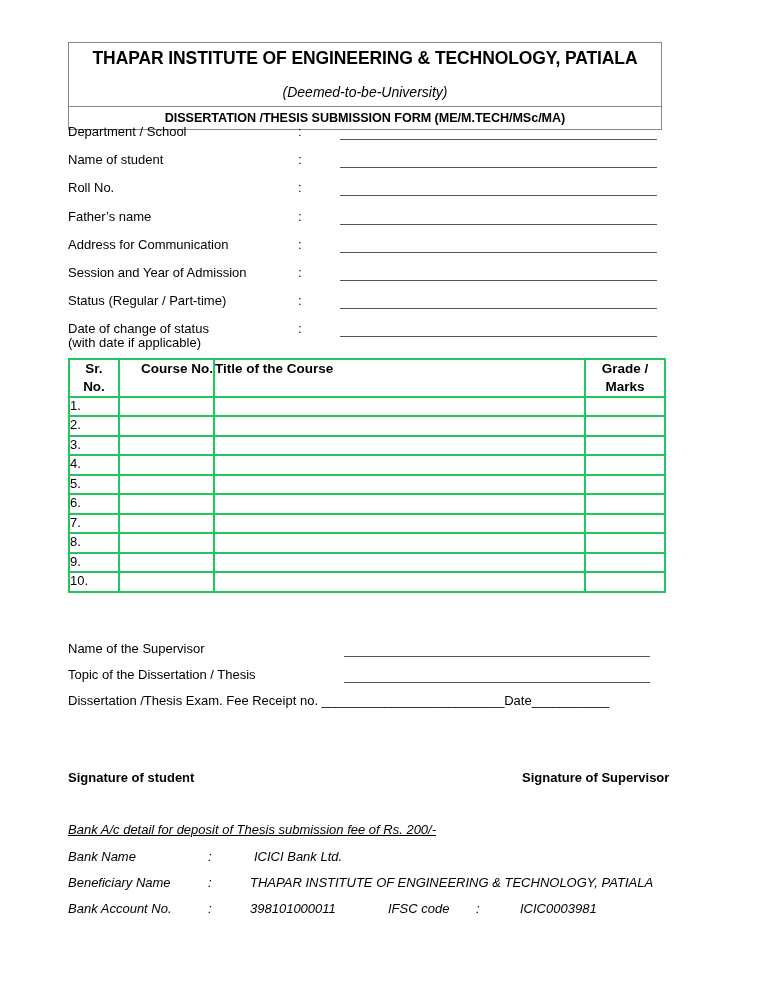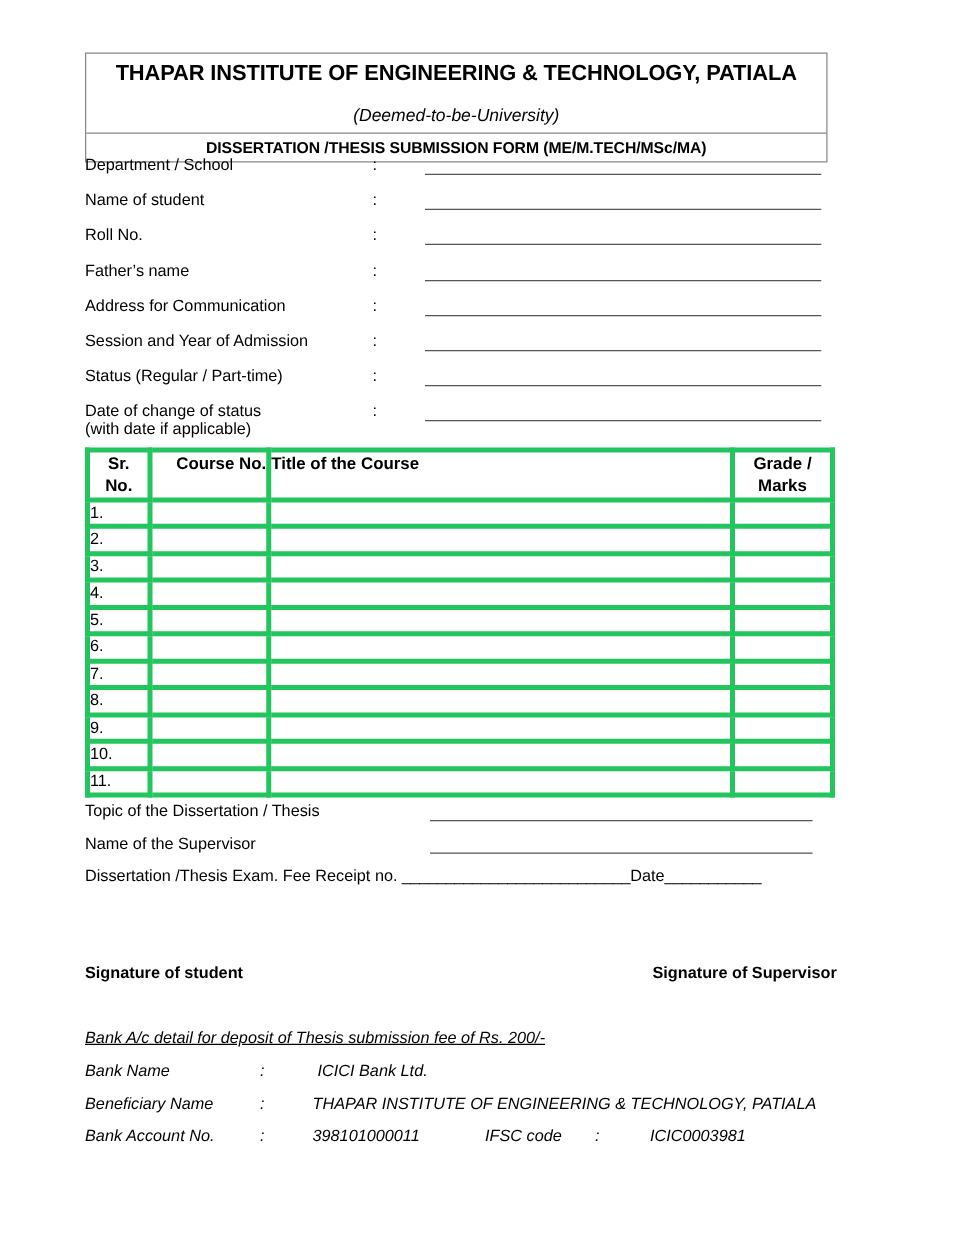--- a/index.html
+++ b/index.html
@@ -106,21 +106,21 @@
   
   .course-table {
     position: absolute;
     left: 68px;
     top: 358px;
     width: 598px;
     border-collapse: collapse;
     table-layout: fixed;
   }
   .course-table td, .course-table th {
-    border: 4px solid #22c55e;
+    border: 2px solid #22c55e;
     padding: 0;
     font-size: 13px;
     vertical-align: top;
   }
   .course-table th {
     font-weight: bold;
     font-size: 13.5px;
   }
   .col-sr     { width: 50px; }
   .col-course { width: 95px; }
@@ -415,36 +415,30 @@
         <td class="cell-blank"></td>
         <td class="cell-blank"></td>
         <td class="cell-blank"></td>
       </tr>
       <tr>
         <td class="row-num">10.</td>
         <td class="cell-blank"></td>
         <td class="cell-blank"></td>
         <td class="cell-blank"></td>
       </tr>
-      <tr>
-        <td class="row-num">11.</td>
-        <td class="cell-blank"></td>
-        <td class="cell-blank"></td>
-        <td class="cell-blank"></td>
-      </tr>
     </tbody>
   </table>
 
   <div class="lower">
     <div class="lower-row">
+      <span class="lower-label">Name of the Supervisor</span>
+      <span class="lower-line"></span>
+    </div>
+    <div class="lower-row">
       <span class="lower-label">Topic of the Dissertation / Thesis</span>
-      <span class="lower-line"></span>
-    </div>
-    <div class="lower-row">
-      <span class="lower-label">Name of the Supervisor</span>
       <span class="lower-line"></span>
     </div>
     <div class="receipt-row">
       <span>Dissertation /Thesis Exam. Fee Receipt no.</span><span class="receipt-fill">  __________________________</span><span>Date</span><span class="receipt-fill">___________</span>
     </div>
   </div>
 
   <div class="sig-row">
     <span class="sig-left">Signature of student</span>
     <span class="sig-right">Signature of Supervisor</span>

